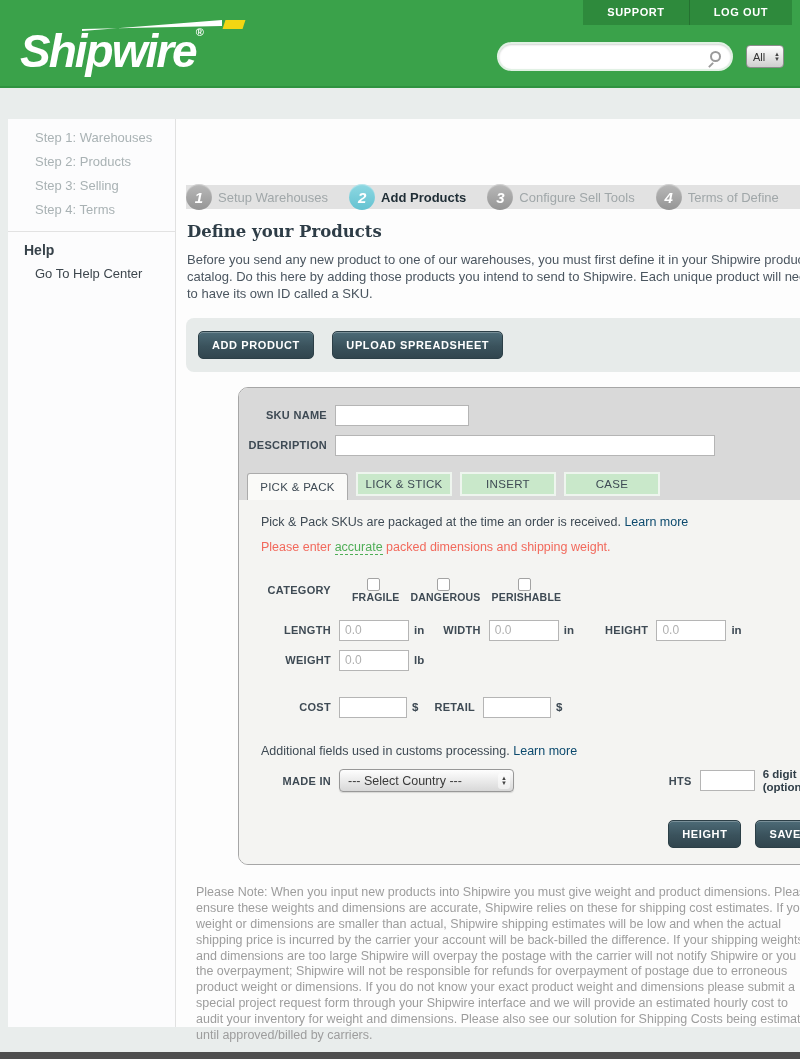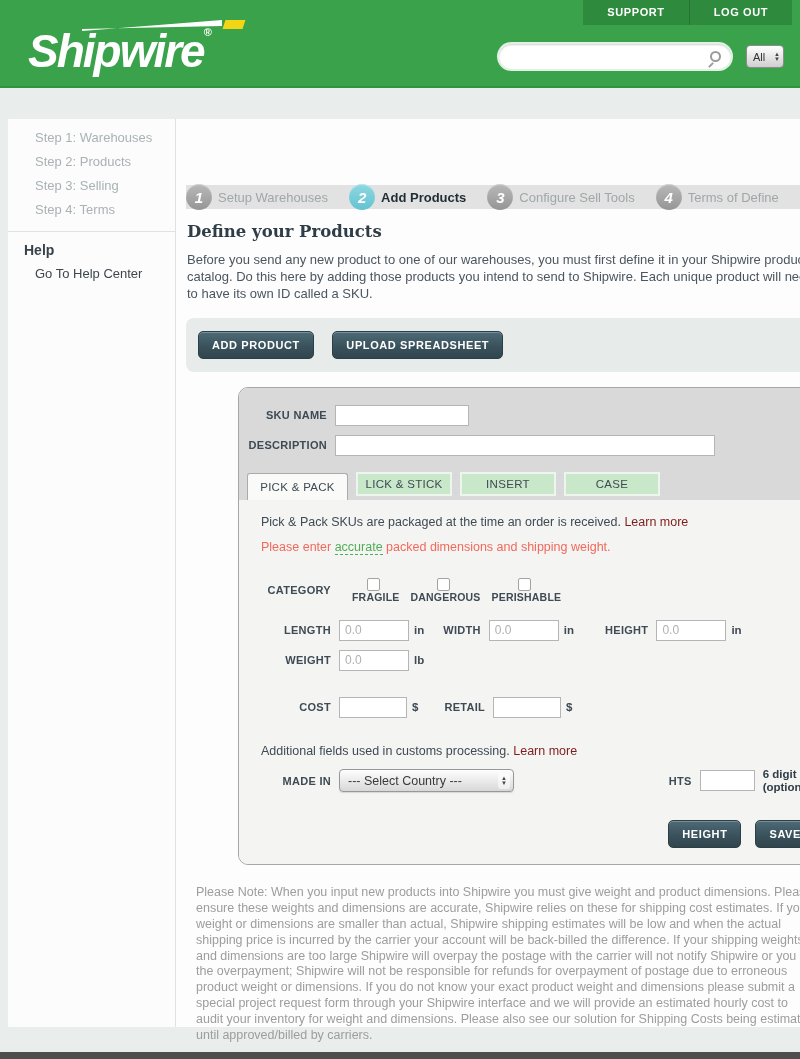--- a/index.html
+++ b/index.html
@@ -2,21 +2,21 @@
 <html><head>
 <meta charset="utf-8">
 <style>
   * { margin:0; padding:0; box-sizing:border-box; }
   html,body { width:800px; height:1059px; overflow:hidden; }
   body { background:#e9edec; font-family:"Liberation Sans","DejaVu Sans",sans-serif; position:relative; }
 
   
   .header { height:88px; background:#3aa24a; border-bottom:2px solid #2f9340; position:relative; }
   .logo-wrap { position:absolute; left:20px; top:10px; width:250px; height:70px; }
-  .logo-text { font-style:italic; font-weight:bold; font-size:46px; letter-spacing:-2px; color:#fff; position:absolute; top:14px; left:8px; }
+  .logo-text { font-style:italic; font-weight:bold; font-size:46px; letter-spacing:-2px; color:#fff; position:absolute; top:14px; left:0; }
   .logo-reg { font-size:11px; font-style:normal; vertical-align:top; position:relative; top:2px; }
   .logo-swoosh { position:absolute; left:62px; top:10px; width:140px; height:11px; background:#fff; clip-path:polygon(0 100%, 100% 0, 100% 55%, 0 82%); }
   .logo-swoosh-tip { position:absolute; left:204px; top:10px; width:20px; height:9px; background:#f2d613; transform:skewX(-18deg); }
   .topnav { position:absolute; top:0; right:8px; height:25px; background:#2e8a3c; display:flex; }
   .topnav a { display:block; line-height:25px; padding:0 24px; color:#fff; font-size:11px; font-weight:bold; letter-spacing:.6px; text-decoration:none; }
   .topnav a + a { border-left:1px solid rgba(0,0,0,.18); }
   .searchbar { position:absolute; top:44px; right:69px; width:232px; height:25px; background:#fff; border-radius:14px; box-shadow:0 0 0 2px rgba(255,255,255,.85), inset 0 1px 2px rgba(0,0,0,.18); display:flex; align-items:center; }
   .searchbar input { flex:1; border:none; outline:none; background:transparent; height:20px; margin-left:10px; font-size:12px; color:#333; }
   .mag { width:11px; height:11px; border:2px solid #9a9a9a; border-radius:50%; position:relative; margin-right:10px; flex:none; }
   .mag::after { content:""; position:absolute; width:2px; height:6px; background:#9a9a9a; left:-2px; top:9px; transform:rotate(45deg); }
@@ -56,21 +56,21 @@
   .frow { display:flex; align-items:center; margin-bottom:9px; }
   .flabel { width:88px; text-align:right; margin-right:8px; font-size:11px; font-weight:bold; color:#3e4a54; letter-spacing:.3px; flex:none; }
   .tin { height:21px; border:1px solid #b5b5b5; background:#fff; padding:0 5px; font-size:12px; color:#333; outline:none; font-family:inherit; }
   .tin::placeholder { color:#b0b0b0; }
   .sku-in { width:134px; } .desc-in { width:380px; }
   .tabs { display:flex; align-items:flex-end; padding-left:8px; margin-top:16px; }
   .tab { width:96px; height:24px; margin:0 0 4px 8px; background:#c9e8ca; border:2px solid #eef5ee; display:flex; align-items:center; justify-content:center; font-size:11.5px; font-weight:normal; color:#3e4a54; letter-spacing:.3px; cursor:pointer; }
   .tab.active { width:101px; height:27px; margin:0; background:#fafaf8; border:1px solid #ababab; border-bottom:none; border-radius:3px 3px 0 0; }
   .card-body { background:#f4f4f2; border-radius:0 0 9px 9px; padding:13px 12px 16px; }
   .infoline { margin:2px 0 0 10px; font-size:12.5px; color:#3e4a54; }
-  .glink { color:#7f1d1d; text-decoration:none; cursor:pointer; }
+  .glink { color:#0c4a6e; text-decoration:none; cursor:pointer; }
   .warnline { margin:11px 0 0 10px; font-size:12.5px; color:#f2695c; }
   .accurate { color:#4fae57; border-bottom:1px dashed #4fae57; cursor:help; }
   .sel { display:inline-flex; align-items:center; justify-content:space-between; border:1px solid #989898; border-radius:4px; background:linear-gradient(#fefefe,#d8d8d8); height:23px; padding:0 3px 0 8px; font-size:12.5px; color:#3a3a3a; cursor:default; box-shadow:0 1px 1px rgba(0,0,0,.12); }
   .sel .spin { background:rgba(255,255,255,.55); border-radius:3px; padding:3px 3px; }
   .cat-sel { width:160px; }
   .country-sel { width:175px; }
   .cbgroup { display:flex; align-items:center; margin-left:13px; }
   .cb { display:flex; align-items:center; margin-right:11px; cursor:pointer;flex-direction:column; }
   .cbbox { width:13px; height:13px; background:#fff; border:1px solid #a3a3a3; border-radius:2px; margin-right:4px; flex:none; }
   .cblabel { font-size:10.5px; font-weight:bold; color:#3e4a54; letter-spacing:.2px; }
@@ -212,21 +212,21 @@
         <div class="frow" style="margin-top:8px">
           <span class="flabel" style="width:80px">WEIGHT</span>
           <input type="text" class="tin dim-in" placeholder="0.0" style="">
           <span class="unit">lb</span>
         </div>
 
         <div class="frow mt26">
           <span class="flabel" style="width:80px">COST</span>
           <input type="text" class="tin money-in" style="">
           <span class="unit">$</span>
-          <span class="inline-label" style="margin-left:26px">RETAIL</span>
+          <span class="inline-label" style="margin-left:16px">RETAIL</span>
           <input type="text" class="tin money-in" style="margin-left: 8px;">
           <span class="unit">$</span>
         </div>
 
         <div class="infoline mt26">
           <span>Additional fields used in customs processing.</span>
           <a class="glink">Learn more</a>
         </div>
 
         <div class="frow mt10">

